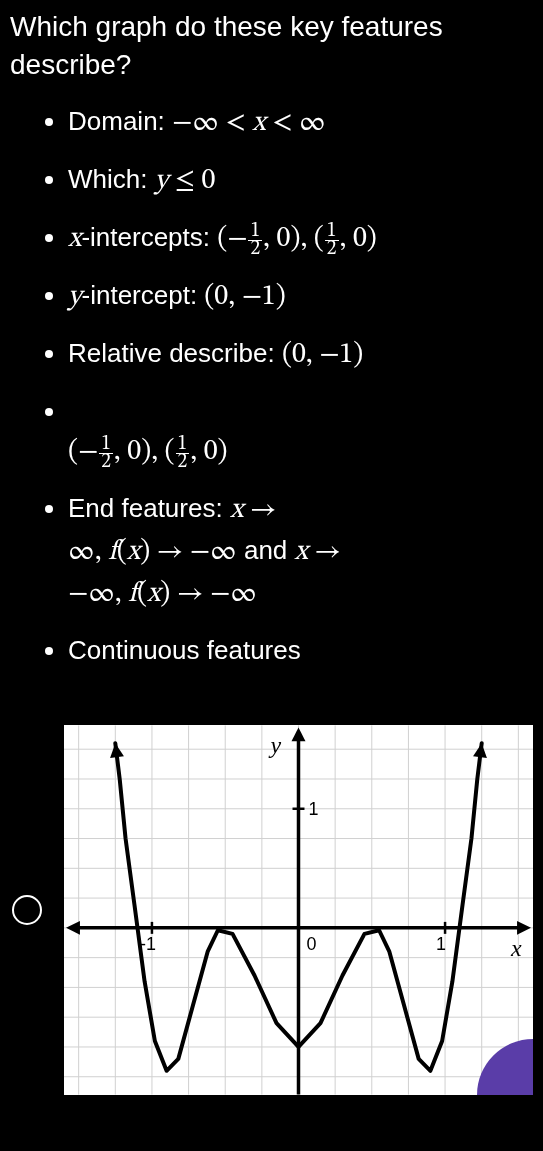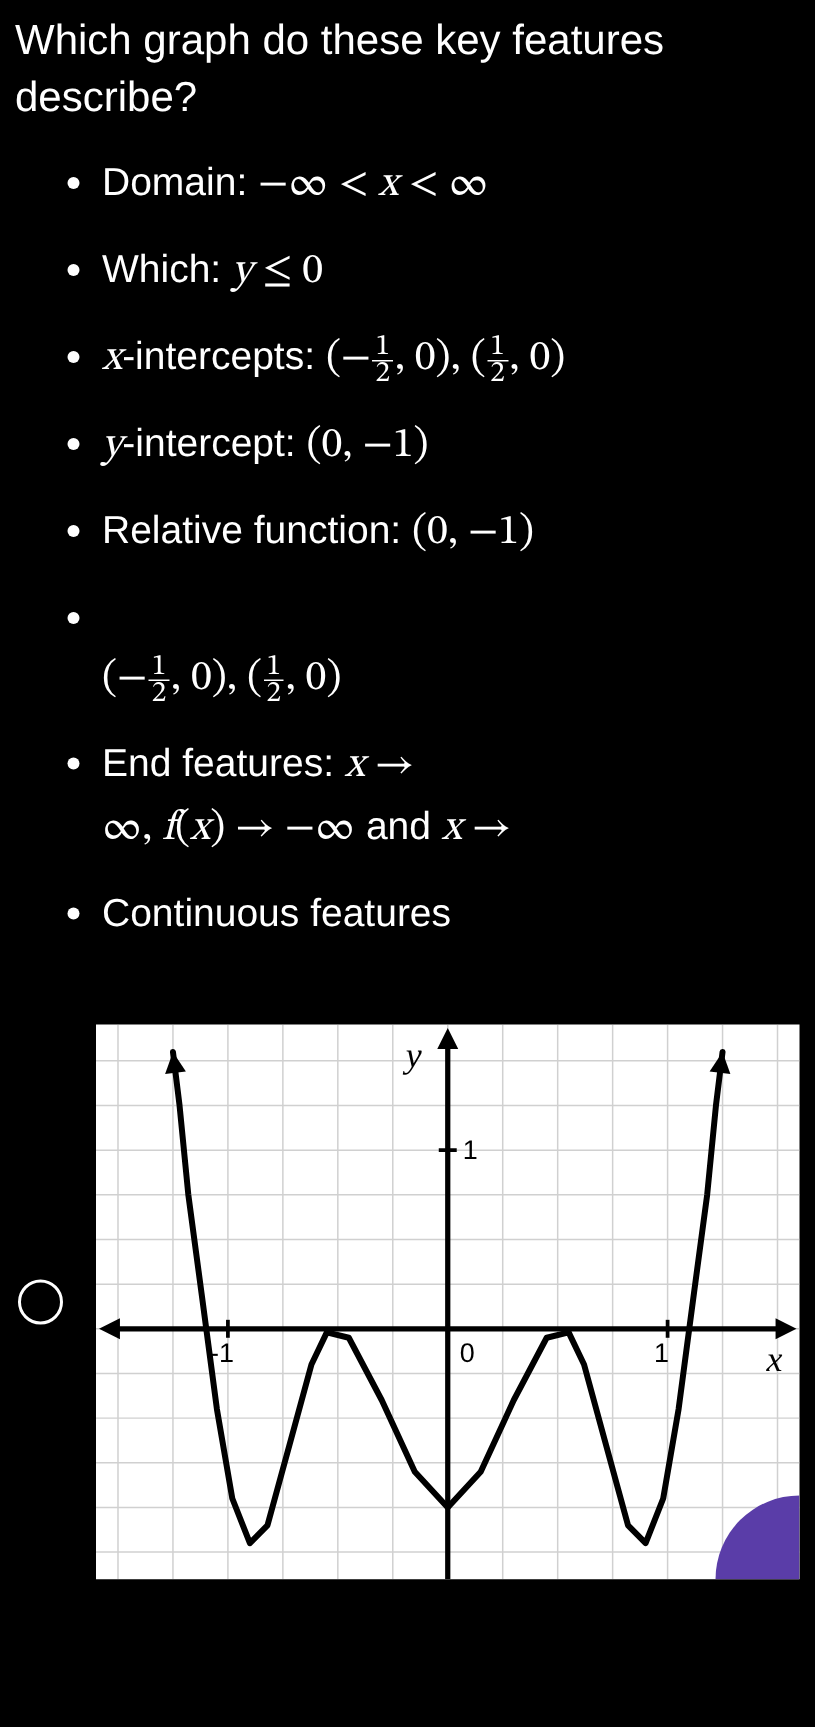--- a/index.html
+++ b/index.html
@@ -110,31 +110,32 @@
 
     <li>
       <span class="math ital">x</span><span>-intercepts: </span><span class="math">(−<span class="frac"><span class="num">1</span><span class="den">2</span></span>, 0), (<span class="frac"><span class="num">1</span><span class="den">2</span></span>, 0)</span>
     </li>
 
     <li>
       <span class="math ital">y</span><span>-intercept: </span><span class="math">(0, −1)</span>
     </li>
 
     <li>
-      <span>Relative function: </span><span class="math">(0, −1)</span>
+      <span>Relative describe: </span><span class="math">(0, −1)</span>
     </li>
 
     <li>
       <br>
       <span class="math">(−<span class="frac"><span class="num">1</span><span class="den">2</span></span>, 0), (<span class="frac"><span class="num">1</span><span class="den">2</span></span>, 0)</span>
     </li>
 
     <li>
       <span>End features: </span><span class="math"><span class="ital">x</span> →</span><br>
       <span class="math">∞, <span class="ital">f</span>(<span class="ital">x</span>) → −∞</span><span> and </span><span class="math"><span class="ital">x</span> →</span><br>
+      <span class="math">−∞, <span class="ital">f</span>(<span class="ital">x</span>) → −∞</span>
     </li>
 
     <li>Continuous features</li>
   </ul>
 
   <div class="answer-row">
     <div class="radio"></div>
     <div class="graph-box">
       <svg viewBox="0 0 470 370">
         <g class="grid" id="grid-g">

